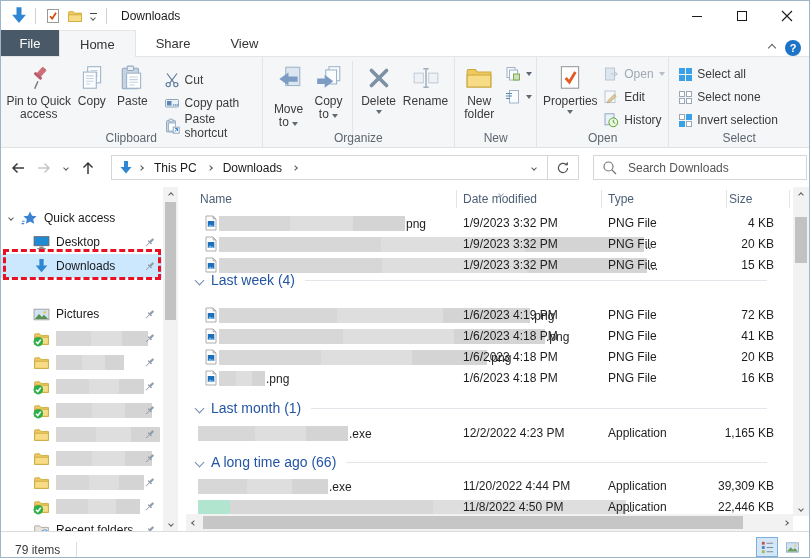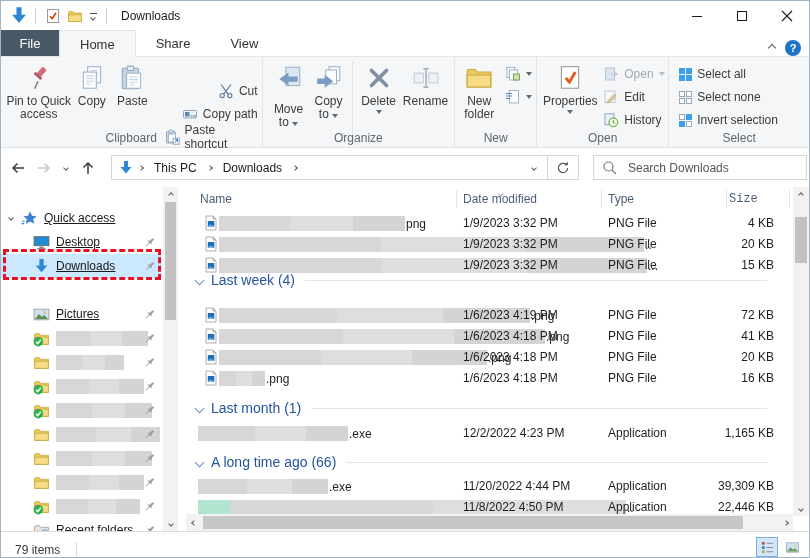--- a/index.html
+++ b/index.html
@@ -57,21 +57,21 @@
   .addr-right{margin-left:auto;display:flex;align-items:center;height:100%;}
   .addr-caret{width:26px;height:100%;display:flex;align-items:center;justify-content:center;}
   .addr-div{width:1px;height:100%;background:#d6d6d6;}
   .refresh-btn{width:30px;height:100%;display:flex;align-items:center;justify-content:center;}
   .searchbox{position:absolute;left:592px;top:7px;width:214px;height:25px;border:1px solid #d6d6d6;display:flex;align-items:center;background:#fff;padding:0 8px;gap:8px;}
   .searchbox input{border:none;outline:none;font-size:12px;color:#444;width:100%;background:transparent;}
   .searchbox input::placeholder{color:#555;opacity:1;}
   
   .content{position:absolute;top:186px;left:0;right:0;bottom:26px;background:#fff;}
   .sidebar{position:absolute;left:0;top:0;width:178px;height:100%;overflow:hidden;}
-  .sbi{position:absolute;left:0;width:161px;height:24px;display:flex;align-items:center;font-size:12px;color:#1a1a1a;text-decoration:underline;}
+  .sbi{position:absolute;left:0;width:161px;height:24px;display:flex;align-items:center;font-size:12px;color:#1a1a1a;}
   .sbi .ic18{width:17px;height:17px;flex:0 0 auto;}
   .sbi .pin{position:absolute;right:6px;width:13px;height:13px;}
   .sbi-label{margin-left:6px;}
   .sb-redact{height:17px;margin-left:6px;}
   .sel-downloads{background:#cce8ff;}
   .annot{position:absolute;left:2px;top:-5px;width:158px;height:31px;border:3px dashed #e81123;pointer-events:none;}
   .sb-scroll{position:absolute;left:162px;top:0;width:15px;height:100%;background:#f2f2f2;}
   .sb-thumb{position:absolute;left:2px;top:15px;width:11px;height:118px;background:#c2c2c2;}
   .arrowglyph{position:absolute;left:0;width:15px;height:15px;display:flex;align-items:center;justify-content:center;}
   
@@ -248,21 +248,21 @@
       </div>
       <div class="bb" style="width:44px;">
         <svg class="bi" viewBox="0 0 26 26">
             <rect x="4" y="4" width="15" height="19" rx="1" fill="#c6d4e2" stroke="#93a9c0"></rect>
             <rect x="8.5" y="2" width="6" height="4" rx="1" fill="#e9eef4" stroke="#93a9c0"></rect>
             <rect x="8" y="8.5" width="13" height="14" fill="#fff" stroke="#9fb4ca"></rect>
             <path d="M10.5 12h8M10.5 14.5h8M10.5 17h8M10.5 19.5h5" stroke="#c3d2e2"></path>
           </svg>
         <span class="lbl">Paste</span>
       </div>
-      <div class="smallcol" style="margin-left:6px;margin-top:19px;align-items:flex-end;">
+      <div class="smallcol" style="margin-left:6px;margin-top:8px;">
         <div class="sb-item">
           <svg class="si" viewBox="0 0 16 16">
               <g fill="none" stroke="#5f7d9e" stroke-width="1.2">
                 <circle cx="4.2" cy="12.6" r="2.1"></circle>
                 <circle cx="11.8" cy="12.6" r="2.1"></circle>
                 <path d="M5.7 11.1L13 1.5M10.3 11.1L3 1.5"></path>
               </g>
             </svg>
           <span>Cut</span>
         </div>
@@ -616,21 +616,21 @@
             <span class="chv small" style="border-color:#5d5d5d;"></span>
           </div>
       </div>
     </div>
 
     <div class="main">
       <div class="lhead">
         <span style="left:14px;">Name</span>
         <span style="left:277px;">Date modified</span>
         <span style="left:422px;">Type</span>
-        <span style="left:543px;font-family:Liberation Mono, monospace;">Size</span>
+        <span style="left:543px;">Size</span>
         <span class="sortcaret chv small" style="border-color:#97a6b8;"></span>
         <i class="hsep" style="left:270px;"></i>
         <i class="hsep" style="left:415px;"></i>
         <i class="hsep" style="left:540px;"></i>
         <i class="hsep" style="left:603px;"></i>
       </div>
 
       <div class="row" style="top:26px;">
         <svg class="fico" viewBox="0 0 16 16">
             <use href="#pngfile"></use>

